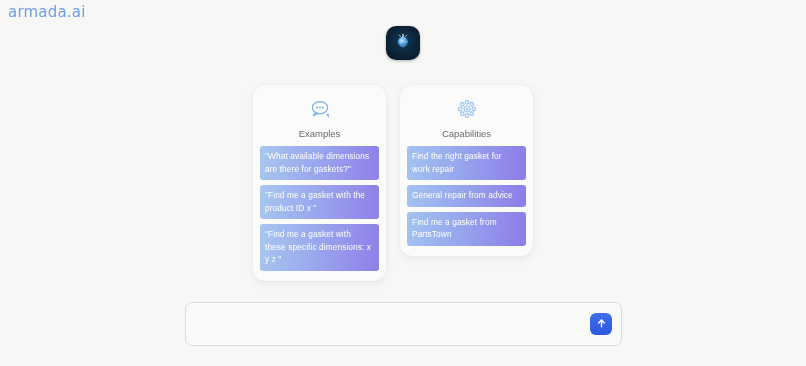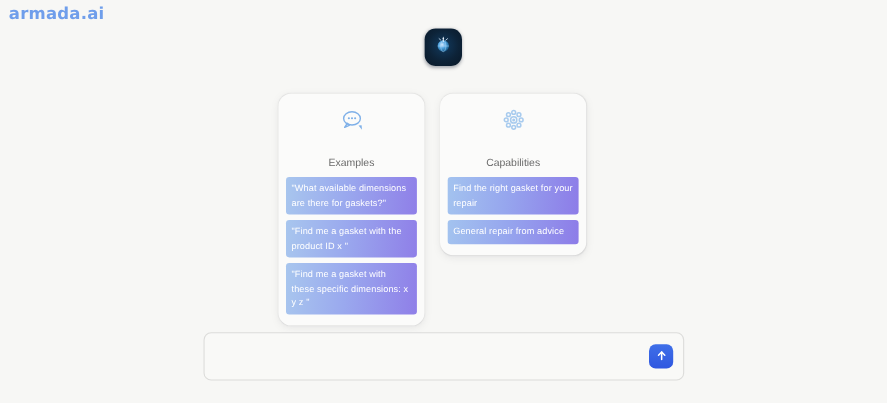--- a/index.html
+++ b/index.html
@@ -14,21 +14,21 @@
     overflow: hidden;
     position: relative;
   }
 
   
   .brand {
     position: absolute;
     left: 8px;
     top: 3px;
     font-family: "DejaVu Sans", sans-serif;
-    font-weight: bold;
+    font-weight: normal;
     font-size: 15px;
     letter-spacing: 0.2px;
     color: #6f9eeb;
   }
 
   
   .avatar-wrap {
     position: absolute;
     left: 386px;
     top: 26px;
@@ -72,21 +72,21 @@
   .card-icon {
     height: 24px;
     display: flex;
     align-items: center;
     justify-content: center;
     margin-top: 2px;
   }
   .card-title {
     font-size: 9.5px;
     color: #6b6b6b;
-    margin-top: 22px;
+    margin-top: 7px;
     margin-bottom: 7px;
     font-family: "Liberation Sans", sans-serif;
   }
   .pill-list {
     width: 100%;
     display: flex;
     flex-direction: column;
     gap: 5px;
   }
   .pill {
@@ -206,22 +206,23 @@
           <circle cx="6.8" cy="6.8" r="1.9"></circle>
           <circle cx="17.2" cy="6.8" r="1.9"></circle>
           <circle cx="6.8" cy="17.2" r="1.9"></circle>
           <circle cx="17.2" cy="17.2" r="1.9"></circle>
         </g>
         <circle cx="12" cy="12" r="1.5" fill="#a8cbee"></circle>
       </svg>
     </div>
     <div class="card-title">Capabilities</div>
     <div class="pill-list">
-      <div class="pill">Find the right gasket for your repair</div>
+      <div class="pill">Find the right gasket for work repair</div>
       <div class="pill">General repair from advice</div>
+      <div class="pill">Find me a gasket from PartsTown</div>
     </div>
   </div>
 
 </div>
 
 <div class="composer">
   <input class="composer-input" type="text" placeholder="" style="">
   <button class="send-button">
     <span>
       <svg width="11" height="11" viewBox="0 0 12 12">

